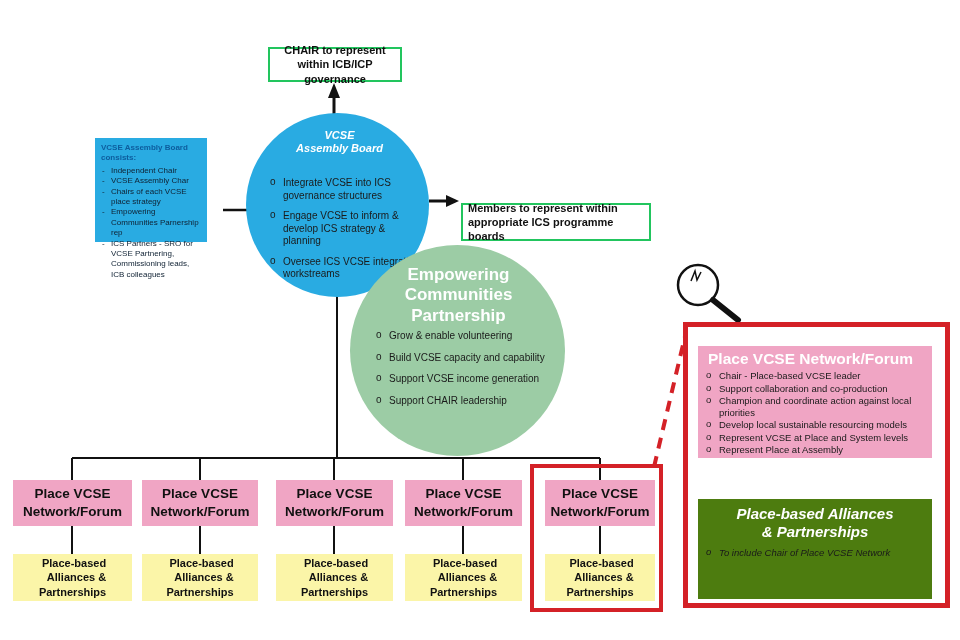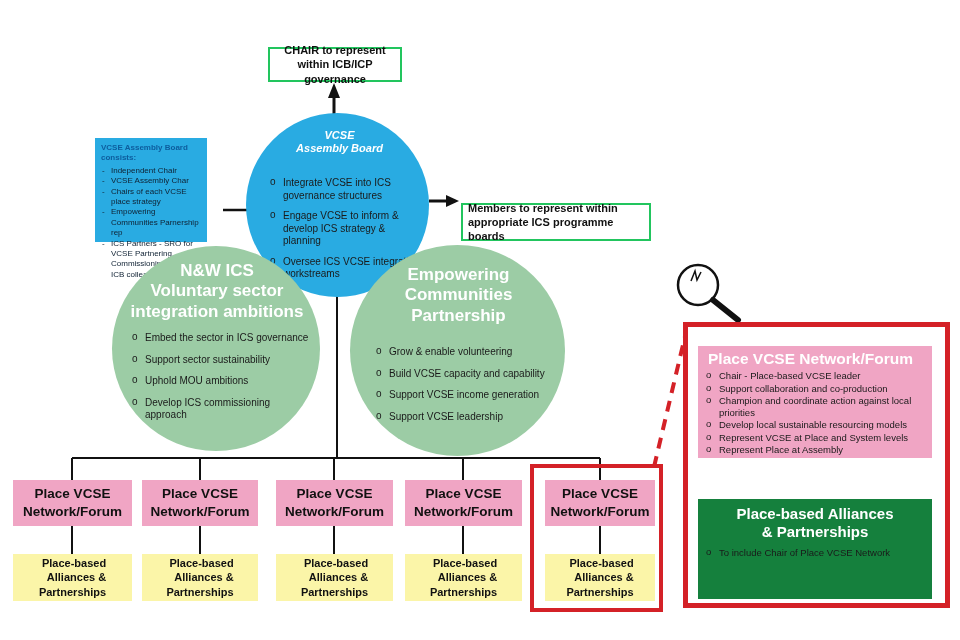--- a/index.html
+++ b/index.html
@@ -56,37 +56,37 @@
   }
   .detailpink{
     position:absolute;left:698px;top:346px;width:234px;height:112px;z-index:3;
     background:#F0A5C4;box-sizing:border-box;padding:4px 8px;
   }
   .detailpink .hd{color:#fff;font-weight:700;font-size:15.5px;margin:0 0 2px 2px;}
   .detailpink .olist{font-size:9.5px;line-height:1.22;}
   .detailpink .olist li{margin-bottom:1px;}
   .orangebox{
     position:absolute;left:698px;top:499px;width:234px;height:100px;z-index:3;
-    background:#15803d;box-sizing:border-box;padding:6px 8px;
+    background:#4d7c0f;box-sizing:border-box;padding:6px 8px;font-style:italic;
   }
   .orangebox .hd{
     color:#fff;font-weight:700;font-size:15px;text-align:center;white-space:pre-line;
     line-height:1.2;margin-bottom:6px;
   }
   .orangebox .olist{font-size:9.5px;}
   .orangebox .olist li{margin-bottom:2px;}
 
   
   #assembly{left:246px;top:113px;width:183px;height:184px;padding:16px 14px 0 18px;}
   #assembly .title{font-size:11px;margin-bottom:22px;font-style:italic;}
   #assembly .olist{width:152px;margin-left:6px;}
   #leftcircle{left:112px;top:246px;width:208px;height:205px;padding:15px 10px 0 20px;}
   #leftcircle .title{font-size:17px;margin-left:-8px;margin-bottom:10px;}
   #rightcircle{left:350px;top:245px;width:215px;height:211px;padding:20px 10px 0 26px;}
-  #rightcircle .title{font-size:17px;margin-left:-14px;margin-bottom:20px;}
+  #rightcircle .title{font-size:17px;margin-left:-14px;margin-bottom:4px;}
   #leftcircle .olist li,#rightcircle .olist li{margin-bottom:9px;}
 </style>
 </head>
 <body>
 
 <div id="stage">
 
   <svg id="lines" width="960" height="640">
 
     <line x1="334" y1="114" x2="334" y2="96" stroke="#111" stroke-width="3"></line>
@@ -146,41 +146,30 @@
   <div id="assembly" class="circle blue">
     <div class="title">VCSE
 Assembly Board</div>
     <ul class="olist">
       <li>Integrate VCSE into ICS governance structures</li>
       <li>Engage VCSE to inform &amp; develop ICS strategy &amp; planning</li>
       <li>Oversee ICS VCSE integration workstreams</li>
     </ul>
   </div>
 
-  <div id="leftcircle" class="circle green">
-    <div class="title">N&amp;W ICS
-Voluntary sector
-integration ambitions</div>
-    <ul class="olist">
-      <li>Embed the sector in ICS governance</li>
-      <li>Support sector sustainability</li>
-      <li>Uphold MOU ambitions</li>
-      <li>Develop ICS commissioning approach</li>
-    </ul>
-  </div>
 
   <div id="rightcircle" class="circle green">
     <div class="title">Empowering
 Communities
 Partnership</div>
     <ul class="olist">
       <li>Grow &amp; enable volunteering</li>
       <li>Build VCSE capacity and capability</li>
       <li>Support VCSE income generation</li>
-      <li>Support VCSE leadership</li>
+      <li>Support CHAIR leadership</li>
     </ul>
   </div>
 
   <div class="box pinkbox c1">Place VCSE
 Network/Forum</div>
   <div class="box pinkbox c2">Place VCSE
 Network/Forum</div>
   <div class="box pinkbox c3">Place VCSE
 Network/Forum</div>
   <div class="box pinkbox c4">Place VCSE

